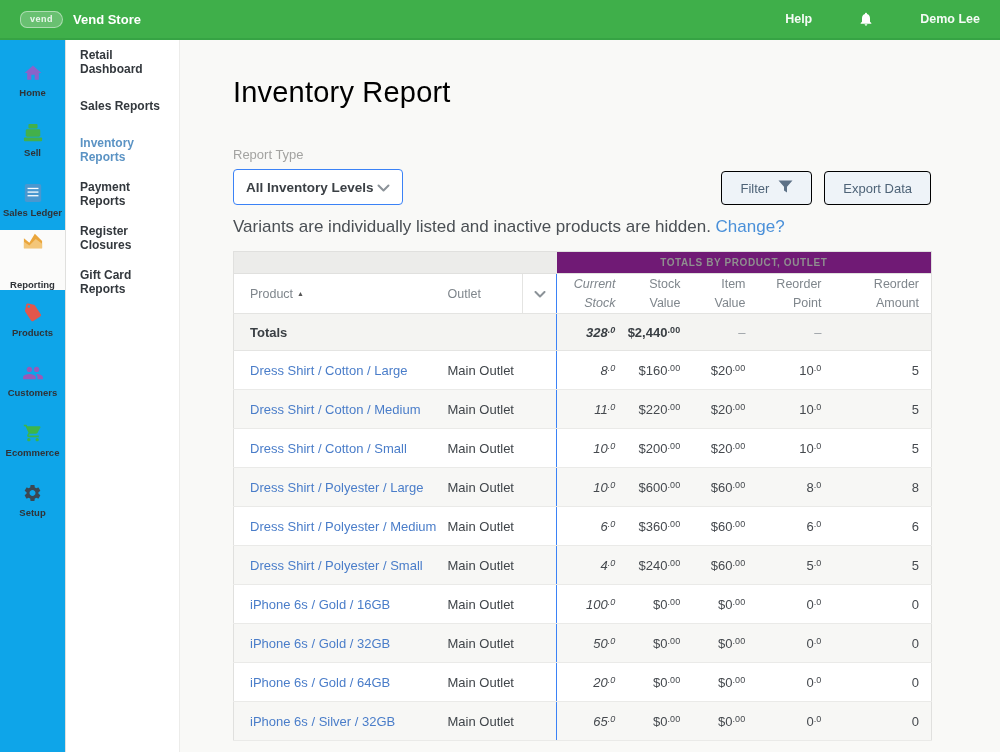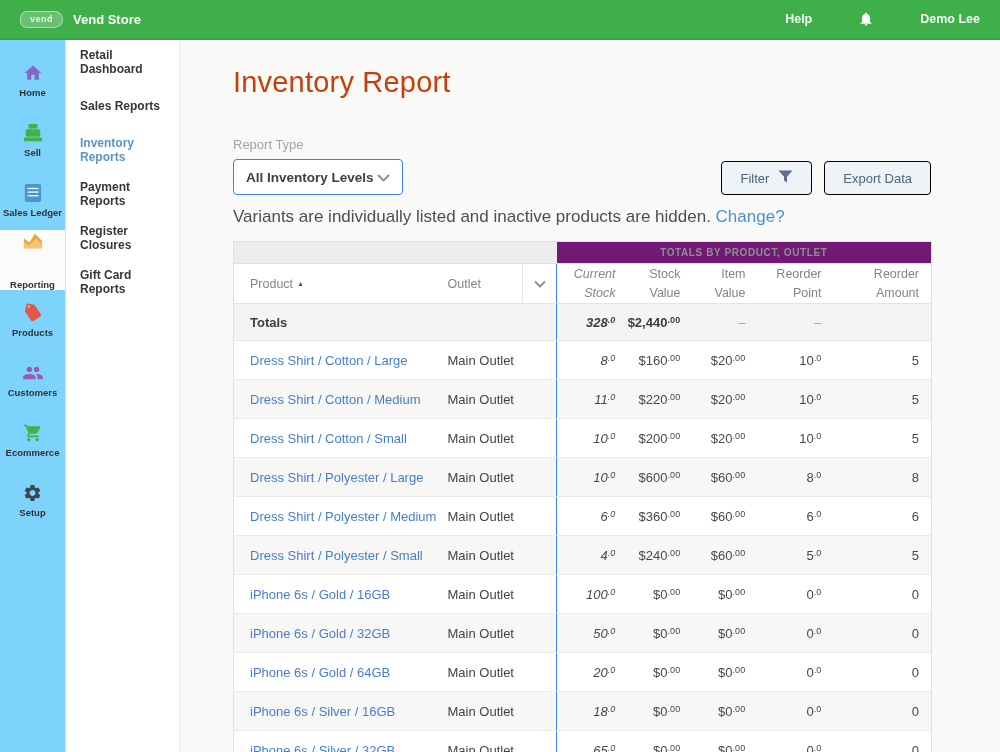--- a/index.html
+++ b/index.html
@@ -14,36 +14,36 @@
     padding:2px 9px 3px; letter-spacing:0.5px; }
   .store-name { font-size:13px; font-weight:bold; margin-left:10px; color:#fff; }
   .topbar-right { margin-left:auto; display:flex; align-items:center; gap:46px; }
   .topbar-link { font-size:12.5px; color:rgba(255,255,255,0.95); cursor:pointer; font-weight:bold; }
   .bell { width:16px; height:16px; display:block; }
 
   
   .app-body { display:flex; height:712px; }
 
   
-  .rail { width:66px; background:#7dd3fc; border-right:1px solid #e0e0de; flex-shrink:0; padding-top:10px; }
+  .rail { width:66px; background:#0ea5e9; border-right:1px solid #e0e0de; flex-shrink:0; padding-top:10px; }
   .rail-item { height:60px; display:flex; flex-direction:column; align-items:center;
     justify-content:center; gap:4px; cursor:pointer; }
   .rail-item.active { background:#fbfbfa;gap:30px; }
   .rail-label { font-size:9.5px; font-weight:bold; color:#2f3338; text-align:center; line-height:1.1; }
   .rail-icon { width:24px; height:22px; display:flex; align-items:center; justify-content:center; }
 
   
   .submenu { width:114px; background:#ffffff; border-right:1px solid #ececea; flex-shrink:0; padding-top:1px; }
   .submenu-item { height:44px; display:flex; align-items:center; padding-left:14px;
     font-size:12px; font-weight:bold; color:#33383d; cursor:pointer; line-height:1.15; padding-right:6px; }
   .submenu-item.active { color:#5b93c4; }
 
   
   .main { flex:1; background:#f9f9f7; padding:0 69px 0 53px; overflow:hidden; }
-  .page-title { margin-top:26px; font-size:29px; font-weight:400; color:#c2410c; letter-spacing:0.2px; }
+  .page-title { margin-top:36px; font-size:29px; font-weight:400; color:#000000; letter-spacing:0.2px; }
 
   .controls-row { margin-top:38px; display:flex; justify-content:space-between; align-items:flex-end; }
   .report-type-label { font-size:13px; color:#a3a3a1; margin-bottom:7px; }
   .select-box { width:170px; height:36px; background:#fff; border:1px solid #3b82f6; border-radius:4px;
     display:flex; align-items:center; justify-content:space-between; padding:0 12px; cursor:pointer; }
   .select-value { font-size:13.5px; font-weight:bold; color:#3b4045; }
   .btn-group { display:flex; gap:12px; }
   .btn { height:34px; background:#eef3f8; border:1px solid #000000; border-radius:4px;
     display:flex; align-items:center; justify-content:center; gap:9px; font-size:13px;
     color:#4e6377; cursor:pointer; padding:0 18px; }
@@ -341,29 +341,20 @@
           <tr class="data-row">
     <td class="cell-product"><a class="product-link">iPhone 6s / Gold / 64GB</a></td>
     <td class="cell-outlet" colspan="2">Main Outlet</td>
     <td class="cell-num col-sep"><span>20</span><sup>.0</sup></td>
     <td class="cell-num"><span>$0</span><sup>.00</sup></td>
     <td class="cell-num"><span>$0</span><sup>.00</sup></td>
     <td class="cell-num"><span>0</span><sup>.0</sup></td>
     <td class="cell-num"><span>0</span></td>
   </tr>
           <tr class="data-row">
-    <td class="cell-product"><a class="product-link">iPhone 6s / Silver / 16GB</a></td>
-    <td class="cell-outlet" colspan="2">Main Outlet</td>
-    <td class="cell-num col-sep"><span>18</span><sup>.0</sup></td>
-    <td class="cell-num"><span>$0</span><sup>.00</sup></td>
-    <td class="cell-num"><span>$0</span><sup>.00</sup></td>
-    <td class="cell-num"><span>0</span><sup>.0</sup></td>
-    <td class="cell-num"><span>0</span></td>
-  </tr>
-          <tr class="data-row">
     <td class="cell-product"><a class="product-link">iPhone 6s / Silver / 32GB</a></td>
     <td class="cell-outlet" colspan="2">Main Outlet</td>
     <td class="cell-num col-sep"><span>65</span><sup>.0</sup></td>
     <td class="cell-num"><span>$0</span><sup>.00</sup></td>
     <td class="cell-num"><span>$0</span><sup>.00</sup></td>
     <td class="cell-num"><span>0</span><sup>.0</sup></td>
     <td class="cell-num"><span>0</span></td>
   </tr>
         </tbody>
     </table>

